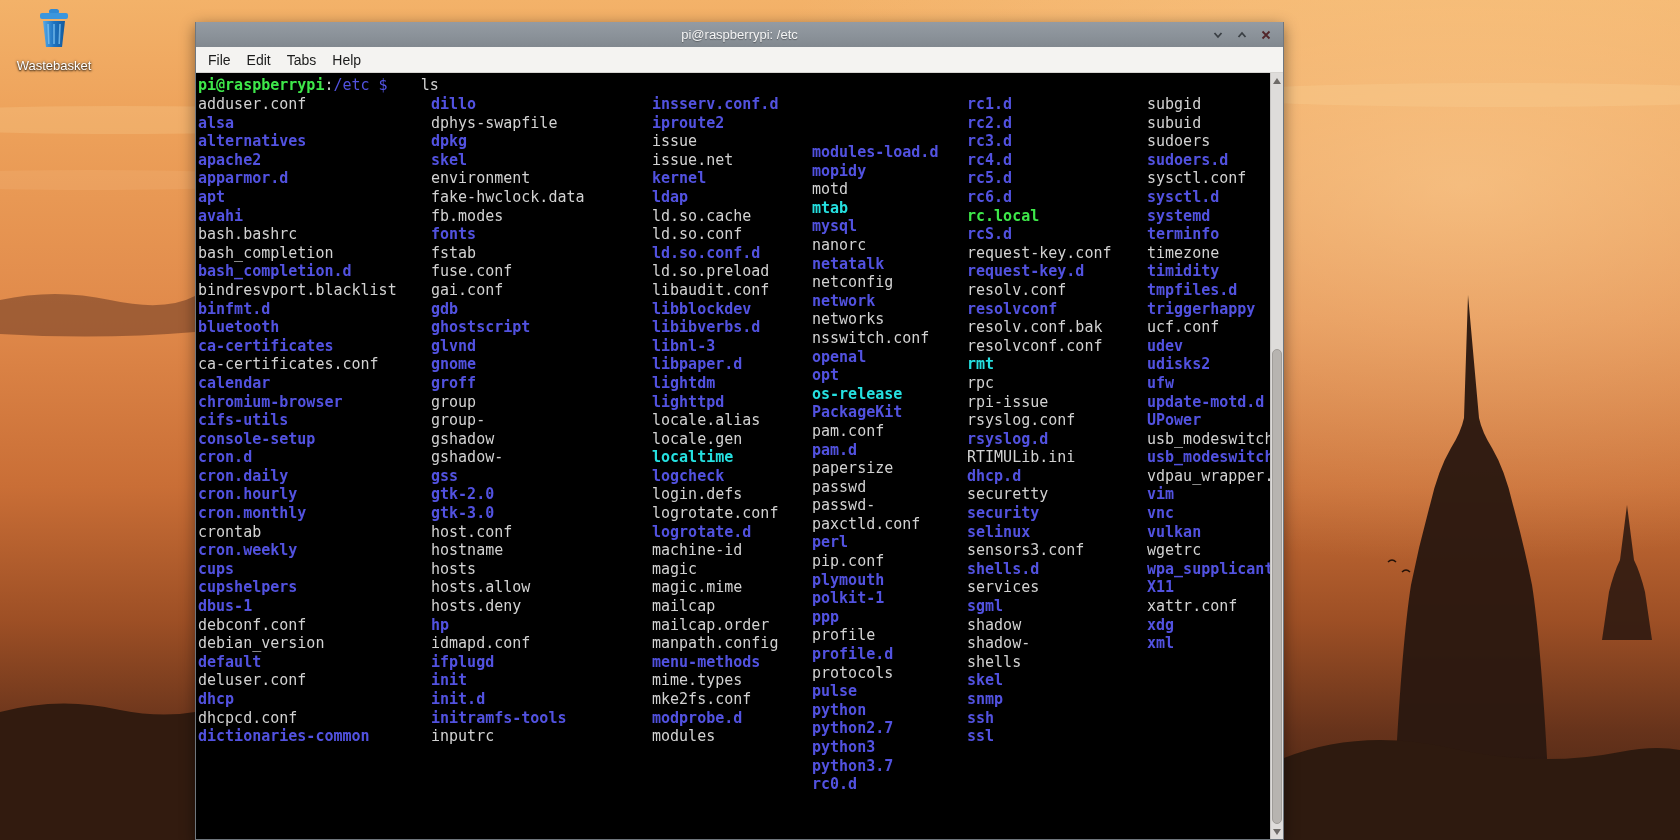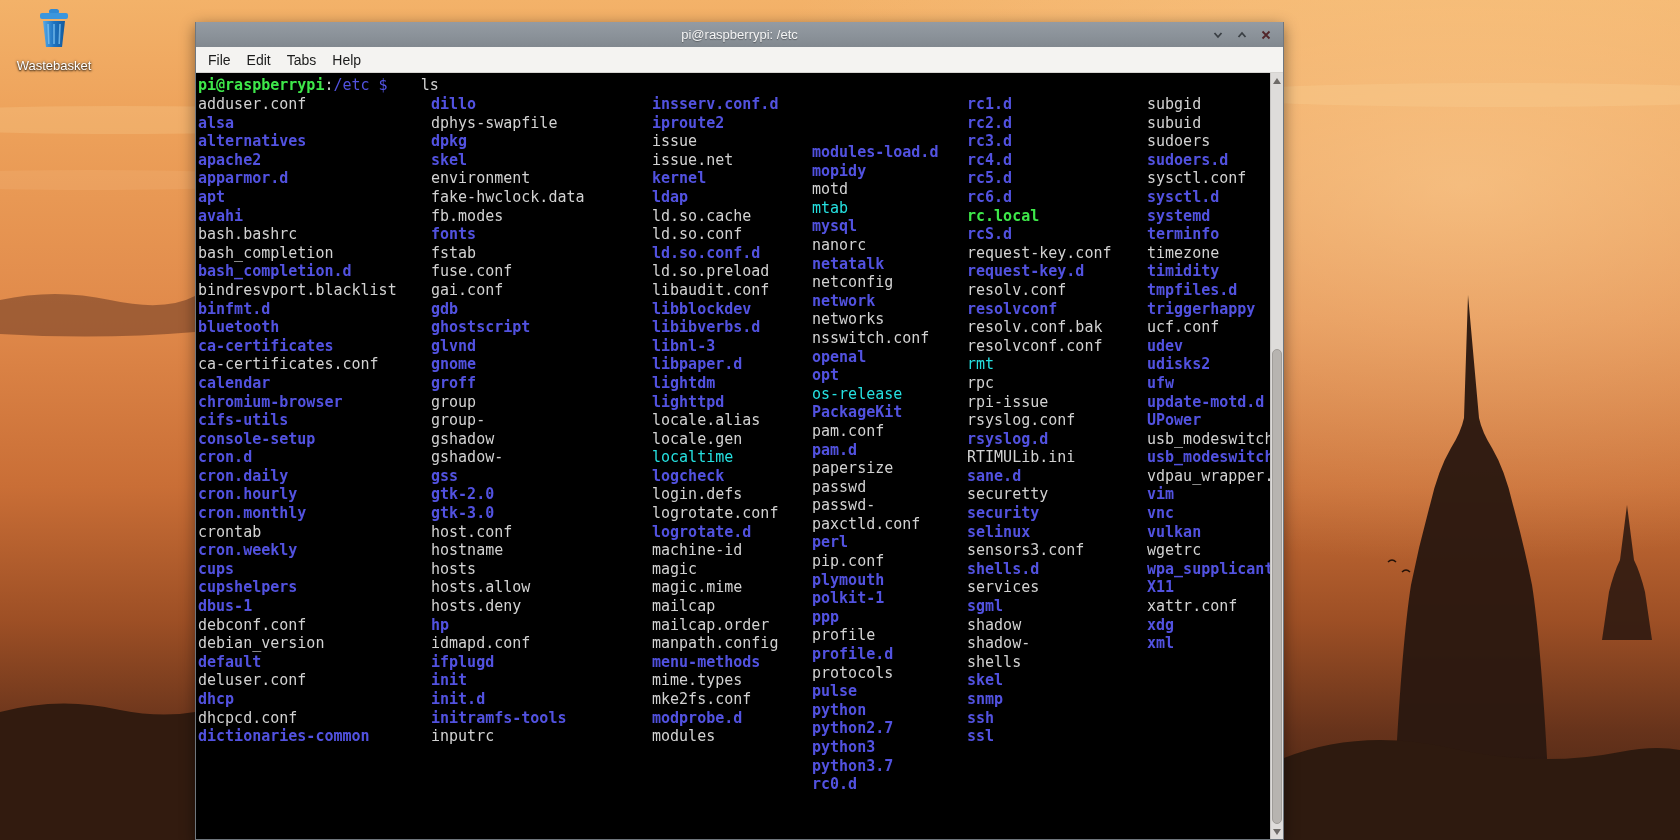--- a/index.html
+++ b/index.html
@@ -34,21 +34,21 @@
   .p-colon{color:var(--c-file);}
   .p-path{color:var(--c-dir);font-weight:normal;}
   .p-cmd{color:var(--c-file);margin-left:24px;}
   .cursor{display:inline-block;width:9px;height:16px;background:#bcbcbc;vertical-align:-3px;}
 
   .listing{display:flex;align-items:flex-start;gap:20px;}
   .lcol{flex:none;}
   .entry{height:18.6px;line-height:18.6px;white-space:pre;}
   .t-f{color:var(--c-file);}
   .t-d{color:var(--c-dir);font-weight:bold;}
-  .t-l{color:var(--c-link);font-weight:normal;}
+  .t-l{color:var(--c-link);font-weight:bold;}
   .t-x{color:var(--c-exec);font-weight:bold;}
 
   
   .scrollbar{position:absolute;right:0;top:0;bottom:0;width:13px;background:#dedcda;
     border-left:1px solid #c6c4c2;box-sizing:border-box;}
   .sb-up,.sb-down{position:absolute;left:0;width:12px;height:13px;display:flex;
     align-items:center;justify-content:center;}
   .sb-up{top:1px;} .sb-down{bottom:1px;}
   .sb-arrow-up{width:0;height:0;border-left:4px solid transparent;border-right:4px solid transparent;
     border-bottom:6px solid #6e6b68;}
@@ -314,21 +314,21 @@
               <div class="entry t-f">resolv.conf</div>
               <div class="entry t-d">resolvconf</div>
               <div class="entry t-f">resolv.conf.bak</div>
               <div class="entry t-f">resolvconf.conf</div>
               <div class="entry t-l">rmt</div>
               <div class="entry t-f">rpc</div>
               <div class="entry t-f">rpi-issue</div>
               <div class="entry t-f">rsyslog.conf</div>
               <div class="entry t-d">rsyslog.d</div>
               <div class="entry t-f">RTIMULib.ini</div>
-              <div class="entry t-d">sane.d</div>
+              <div class="entry t-d">dhcp.d</div>
               <div class="entry t-f">securetty</div>
               <div class="entry t-d">security</div>
               <div class="entry t-d">selinux</div>
               <div class="entry t-f">sensors3.conf</div>
               <div class="entry t-d">shells.d</div>
               <div class="entry t-f">services</div>
               <div class="entry t-d">sgml</div>
               <div class="entry t-f">shadow</div>
               <div class="entry t-f">shadow-</div>
               <div class="entry t-f">shells</div>

